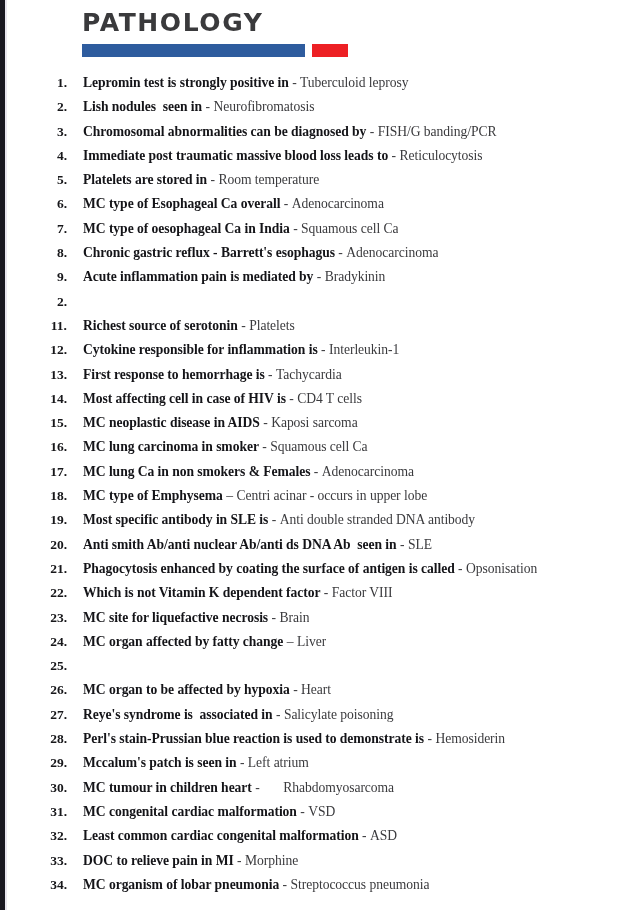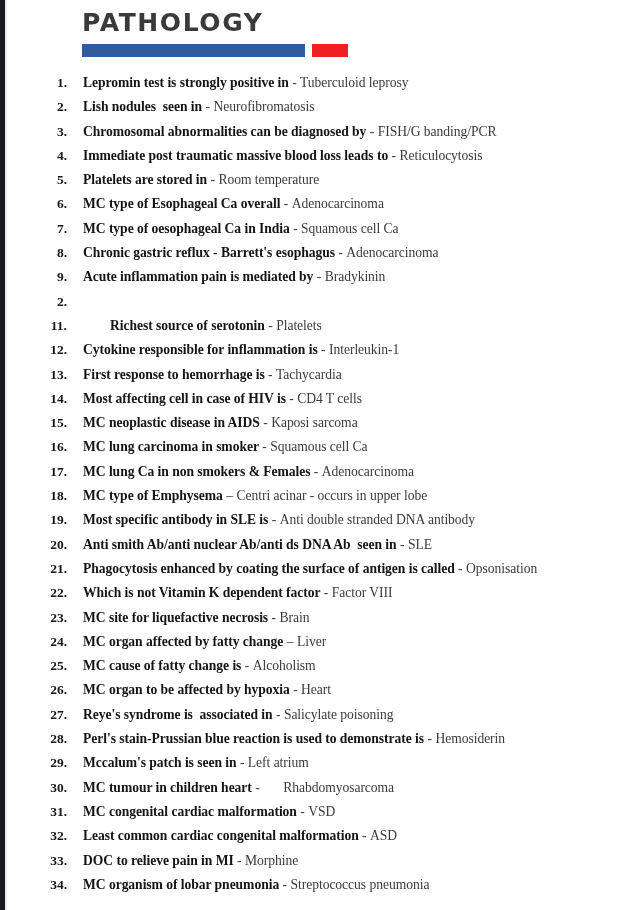--- a/index.html
+++ b/index.html
@@ -180,21 +180,21 @@
       </li>
       <li class="qa-row">
         <span class="qa-number">9.</span>
         <span class="qa-text"><span class="qa-question" style="white-space: pre;">Acute inflammation pain is mediated by</span><span class="qa-sep" style="white-space: pre;"> - </span><span class="qa-answer" style="white-space: pre;">Bradykinin</span></span>
       </li>
       <li class="qa-row">
         <span class="qa-number">2.</span>
       </li>
       <li class="qa-row">
         <span class="qa-number">11.</span>
-        <span class="qa-text"><span class="qa-question" style="white-space: pre; margin-left: 27px;">Richest source of serotonin</span><span class="qa-sep" style="white-space: pre;"> - </span><span class="qa-answer" style="white-space: pre;">Platelets</span></span>
+        <span class="qa-text"><span class="qa-question" style="white-space: pre;">Richest source of serotonin</span><span class="qa-sep" style="white-space: pre;"> - </span><span class="qa-answer" style="white-space: pre;">Platelets</span></span>
       </li>
       <li class="qa-row">
         <span class="qa-number">12.</span>
         <span class="qa-text"><span class="qa-question" style="white-space: pre;">Cytokine responsible for inflammation is</span><span class="qa-sep" style="white-space: pre;"> - </span><span class="qa-answer" style="white-space: pre;">Interleukin-1</span></span>
       </li>
       <li class="qa-row">
         <span class="qa-number">13.</span>
         <span class="qa-text"><span class="qa-question" style="white-space: pre;">First response to hemorrhage is</span><span class="qa-sep" style="white-space: pre;"> - </span><span class="qa-answer" style="white-space: pre;">Tachycardia</span></span>
       </li>
       <li class="qa-row">
@@ -236,21 +236,20 @@
       <li class="qa-row">
         <span class="qa-number">23.</span>
         <span class="qa-text"><span class="qa-question" style="white-space: pre;">MC site for liquefactive necrosis</span><span class="qa-sep" style="white-space: pre;"> - </span><span class="qa-answer" style="white-space: pre;">Brain</span></span>
       </li>
       <li class="qa-row">
         <span class="qa-number">24.</span>
         <span class="qa-text"><span class="qa-question" style="white-space: pre; margin-top: 19px;">MC organ affected by fatty change</span><span class="qa-sep" style="white-space: pre;"> – </span><span class="qa-answer" style="white-space: pre;">Liver</span></span>
       </li>
       <li class="qa-row">
         <span class="qa-number">25.</span>
-        <span class="qa-text"><span class="qa-question" style="white-space: pre;">MC cause of fatty change is</span><span class="qa-sep" style="white-space: pre;"> - </span><span class="qa-answer" style="white-space: pre;">Alcoholism</span></span>
       </li>
       <li class="qa-row">
         <span class="qa-number">26.</span>
         <span class="qa-text"><span class="qa-question" style="white-space: pre;">MC organ to be affected by hypoxia</span><span class="qa-sep" style="white-space: pre;"> - </span><span class="qa-answer" style="white-space: pre;">Heart</span></span>
       </li>
       <li class="qa-row">
         <span class="qa-number">27.</span>
         <span class="qa-text"><span class="qa-question" style="white-space: pre;">Reye's syndrome is  associated in</span><span class="qa-sep" style="white-space: pre;"> - </span><span class="qa-answer" style="white-space: pre;">Salicylate poisoning</span></span>
       </li>
       <li class="qa-row">

